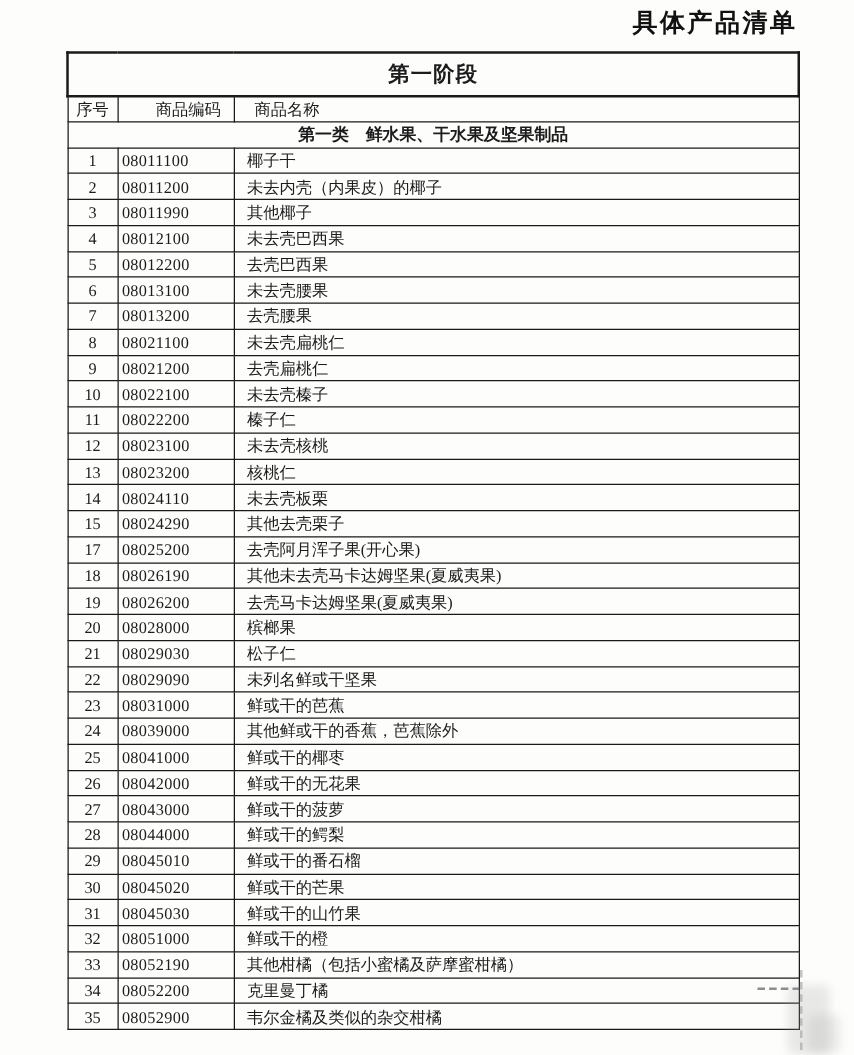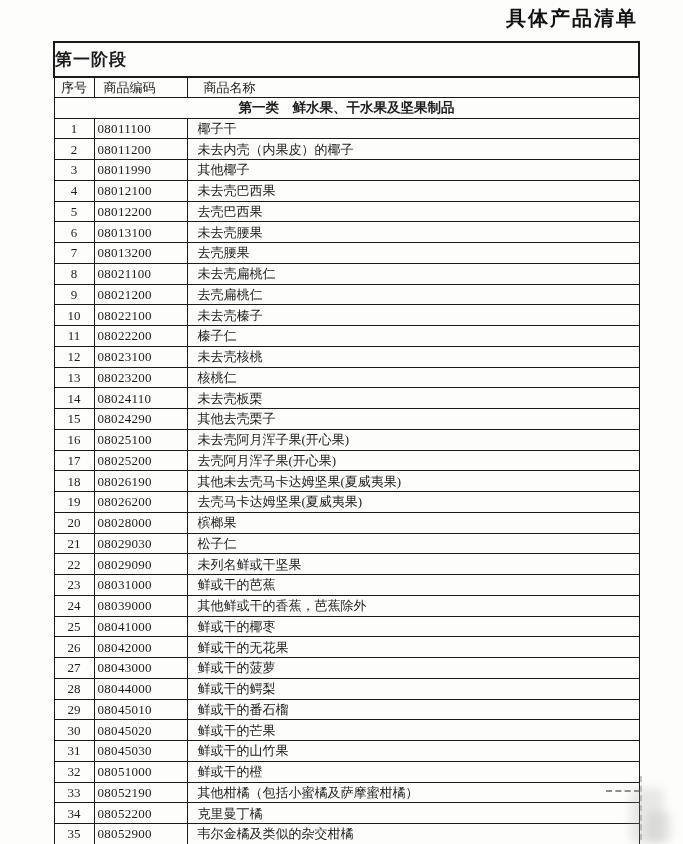--- a/index.html
+++ b/index.html
@@ -34,29 +34,30 @@
   table.product-table td {
     border: 1.5px solid #1a1a1a;
     font-size: 13px;
     line-height: 1;
     padding: 0;
     overflow: hidden;
     white-space: nowrap;
   }
   tr.phase-row td {
     height: 35px;
+    text-align: center;
     font-family: "Liberation Sans", "DejaVu Sans", sans-serif;
     font-weight: bold;
     font-size: 17px;
     letter-spacing: 1px;
     border-width: 2px;
   }
   tr.head-row td { height: 20px; }
   tr.head-row td.no-cell { text-align: center; }
-  tr.head-row td.code-cell { padding-left: 9px; }
+  tr.head-row td.code-cell { padding-left: 30px; }
   tr.head-row td.name-cell { padding-left: 16px; }
   tr.section-row td {
     height: 21px;
     text-align: center;
     font-family: Liberation Serif, serif;
     font-weight: bold;
     font-size: 13.5px;
   }
   tbody.data-rows tr { height: 20.75px; }
   tbody.data-rows td.no-cell   { text-align: center; }
@@ -197,25 +198,20 @@
     <td class="code-cell">08024110</td>
     <td class="name-cell">未去壳板栗</td>
   </tr>
 
   <tr>
     <td class="no-cell">15</td>
     <td class="code-cell">08024290</td>
     <td class="name-cell">其他去壳栗子</td>
   </tr>
 
-  <tr>
-    <td class="no-cell">16</td>
-    <td class="code-cell">08025100</td>
-    <td class="name-cell">未去壳阿月浑子果(开心果)</td>
-  </tr>
 
   <tr>
     <td class="no-cell">17</td>
     <td class="code-cell">08025200</td>
     <td class="name-cell">去壳阿月浑子果(开心果)</td>
   </tr>
 
   <tr>
     <td class="no-cell">18</td>
     <td class="code-cell">08026190</td>

